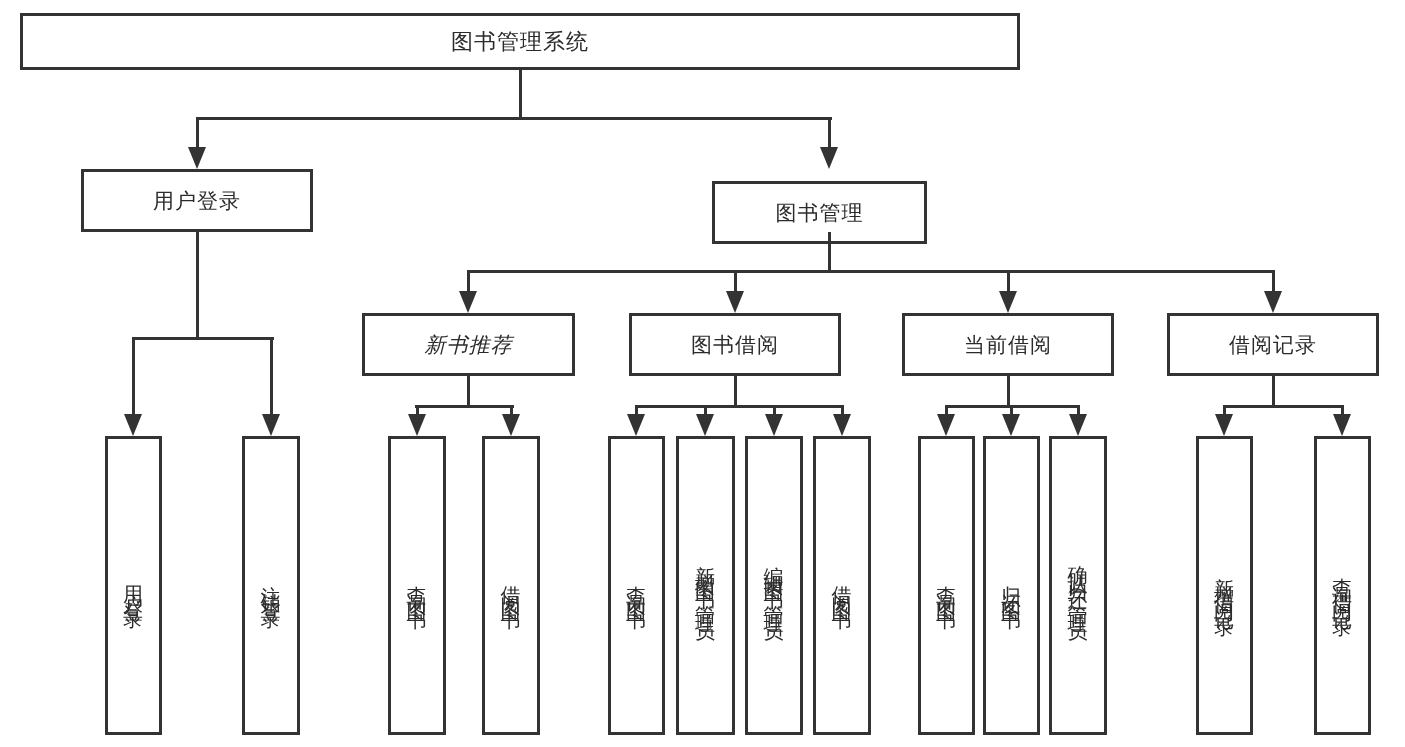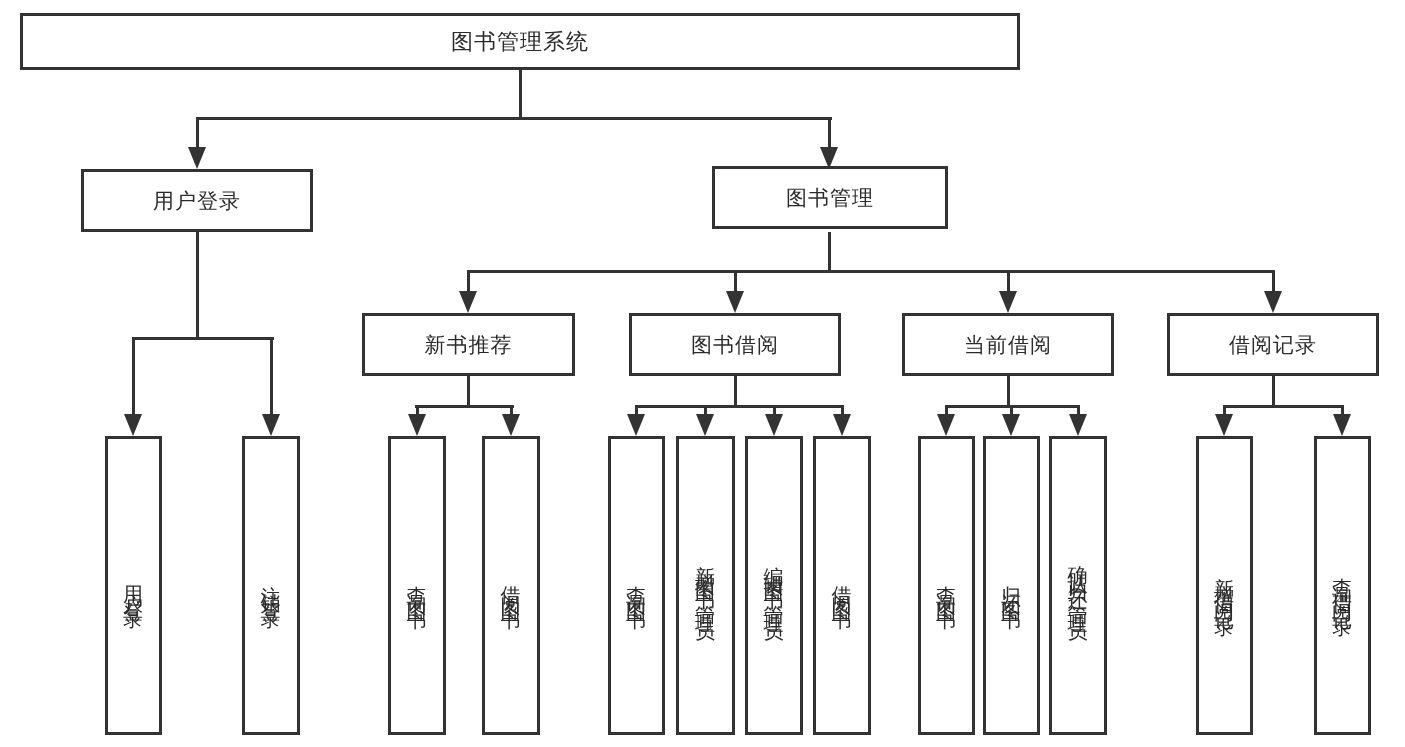--- a/index.html
+++ b/index.html
@@ -43,22 +43,22 @@
     position:absolute;
     right:13px;bottom:7px;
     font-size:20px;
     color:#b8b8b8;
     letter-spacing:1px;
   }
 
   
   #b-root{left:20px;top:13px;width:1000px;height:57px;font-size:22px;}
   #b-login{left:81px;top:169px;width:232px;height:63px;}
-  #b-mgmt{left:712px;top:166px;width:236px;height:63px;}
-  #b-nbr{left:362px;top:313px;width:213px;height:63px;}
+  #b-mgmt{left:712px;top:181px;width:215px;height:63px;}
+  #b-nbr{left:362px;top:313px;width:213px;height:63px;font-style:italic;}
   #b-bb{left:629px;top:313px;width:212px;height:63px;}
   #b-cb{left:902px;top:313px;width:212px;height:63px;}
   #b-br{left:1167px;top:313px;width:212px;height:63px;}
 
   
   .leaf{top:436px;height:299px;}
   #l-g1-1{left:105px;width:57px;}
   #l-g1-2{left:242px;width:58px;}
   #l-g2-1{left:388px;width:58px;}
   #l-g2-2{left:482px;width:58px;}

